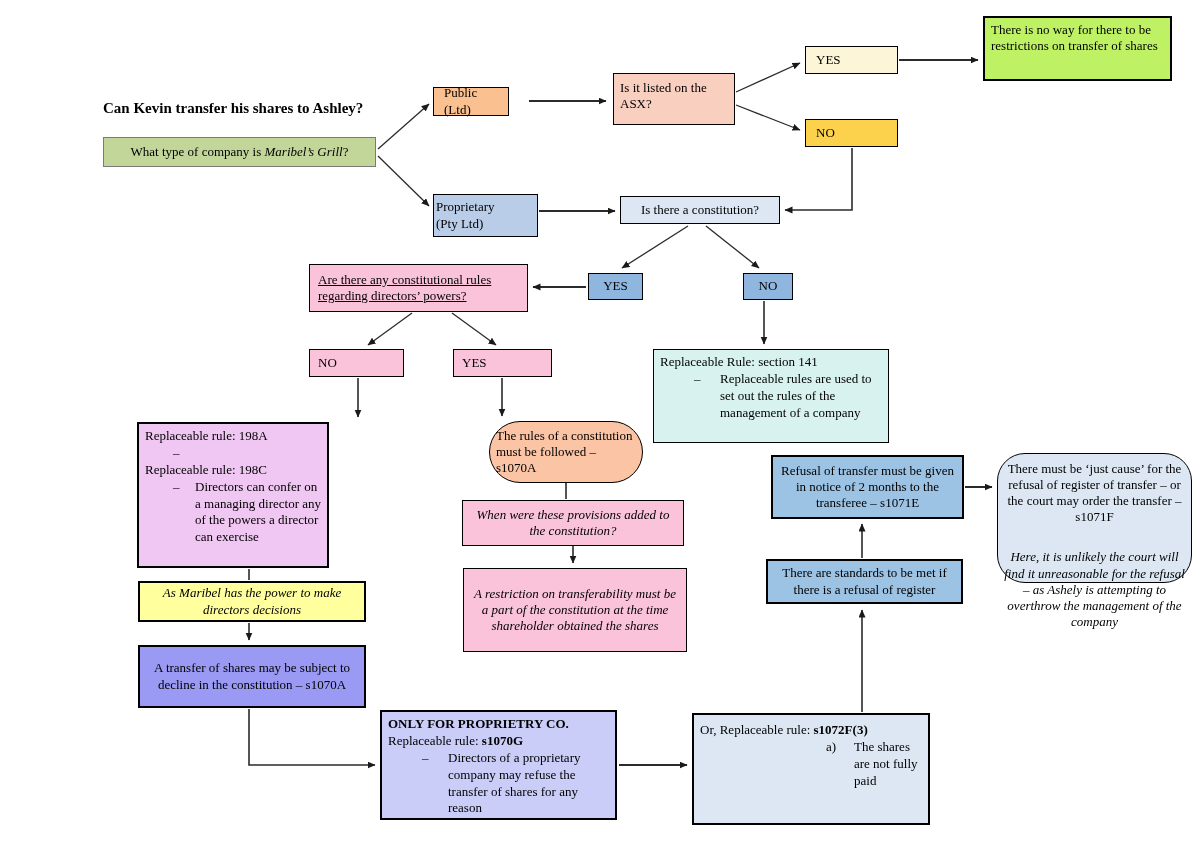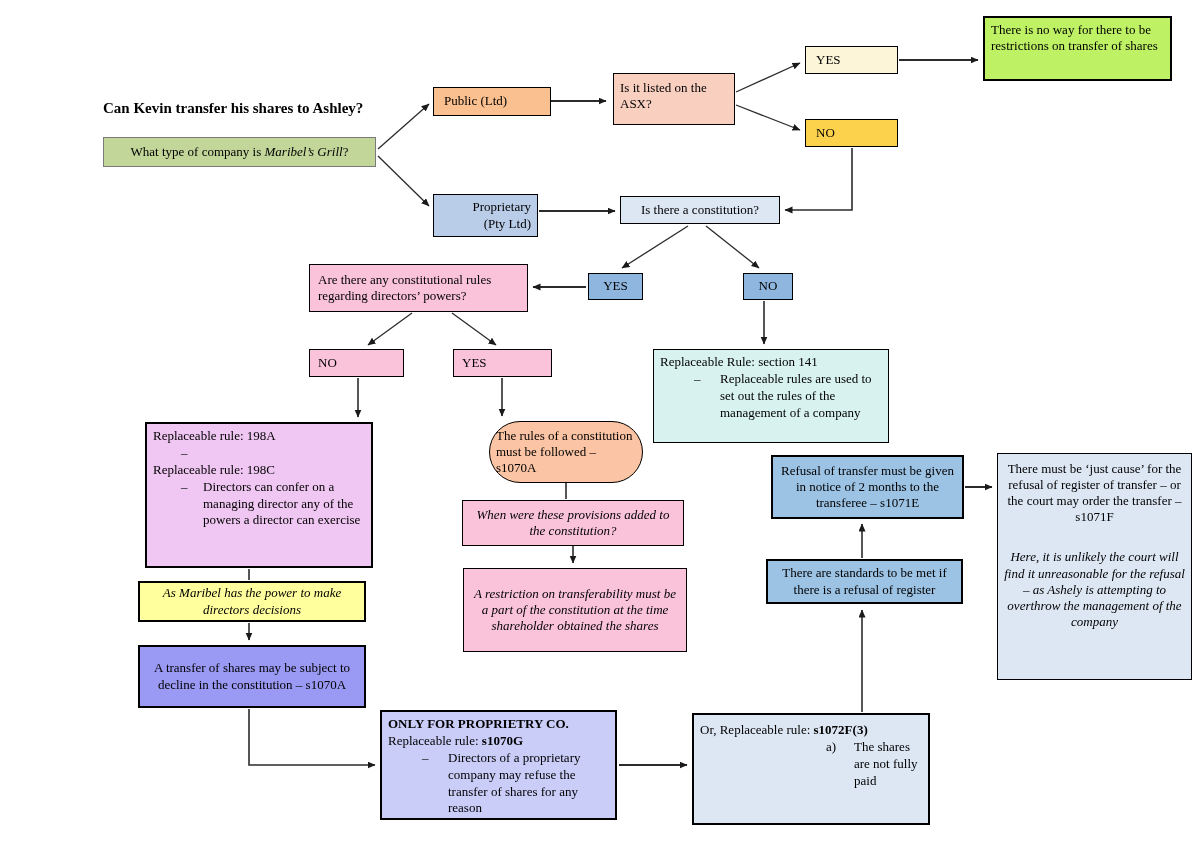--- a/index.html
+++ b/index.html
@@ -68,78 +68,78 @@
     <line class="mid" x1="566" y1="483" x2="566" y2="499"></line>
     <line class="mid" x1="573" y1="546" x2="573" y2="563" marker-end="url(#ah)"></line>
   </svg>
 
   <div class="page-title">Can Kevin transfer his shares to Ashley?</div>
 
   <div class="box center vcenter grayborder" style="left: 103px; top: 137px; width: 273px; height: 30px; background: rgb(194, 214, 154);">
     <div><span>What type of company is </span><i>Maribel’s Grill</i><span>?</span></div>
   </div>
 
-  <div class="box vcenter" style="left: 433px; top: 87px; width: 118px; height: 29px; padding-left: 10px; background: rgb(250, 192, 143);">
+  <div class="box vcenter" style="left: 433px; top: 87px; width: 76px; height: 29px; padding-left: 10px; background: rgb(250, 192, 143);">
     <div>Public (Ltd)</div>
   </div>
 
   <div class="box" style="left: 613px; top: 73px; width: 122px; height: 52px; padding-top: 6px; background: rgb(249, 207, 192);">
     <div>Is it listed on the ASX?</div>
   </div>
 
   <div class="box vcenter" style="left: 805px; top: 46px; width: 93px; height: 28px; padding-left: 10px; background: rgb(253, 245, 215);">
     <div>YES</div>
   </div>
 
   <div class="box vcenter" style="left: 805px; top: 119px; width: 93px; height: 28px; padding-left: 10px; background: rgb(252, 210, 76);">
     <div>NO</div>
   </div>
 
   <div class="box" style="left: 983px; top: 16px; width: 189px; height: 65px; border-width: 2px; background: #bef264;">
     <div>There is no way for there to be restrictions on transfer of shares</div>
   </div>
 
-  <div class="box vcenter" style="left: 433px; top: 194px; width: 105px; height: 43px; padding-left: 11px; background: rgb(185, 205, 233); text-align: right;">
+  <div class="box vcenter" style="left: 433px; top: 194px; width: 105px; height: 43px; padding-left: 2px; background: rgb(185, 205, 233);">
     <div>Proprietary</div>
     <div>(Pty Ltd)</div>
   </div>
 
   <div class="box center vcenter" style="left: 620px; top: 196px; width: 160px; height: 28px; background: rgb(221, 231, 244);">
     <div>Is there a constitution?</div>
   </div>
 
   <div class="box center vcenter" style="left: 588px; top: 273px; width: 55px; height: 27px; background: rgb(143, 182, 222);">
     <div>YES</div>
   </div>
 
   <div class="box center vcenter" style="left: 743px; top: 273px; width: 50px; height: 27px; background: rgb(143, 182, 222);">
     <div>NO</div>
   </div>
 
-  <div class="box vcenter" style="left: 309px; top: 264px; width: 219px; height: 48px; padding-left: 8px; background: rgb(250, 195, 218);">
+  <div class="box vcenter" style="left: 309px; top: 264px; width: 219px; height: 48px; padding-left: 8px; background: rgb(250, 195, 218); text-decoration: underline;">
     <div>Are there any constitutional rules regarding directors’ powers?</div>
   </div>
 
   <div class="box vcenter" style="left: 309px; top: 349px; width: 95px; height: 28px; padding-left: 8px; background: rgb(250, 195, 218);">
     <div>NO</div>
   </div>
 
   <div class="box vcenter" style="left: 453px; top: 349px; width: 99px; height: 28px; padding-left: 8px; background: rgb(250, 195, 218);">
     <div>YES</div>
   </div>
 
   <div class="box" style="left: 653px; top: 349px; width: 236px; height: 94px; line-height: 1.3; background: rgb(216, 243, 239);">
     <div>Replaceable Rule: section 141</div>
     <div class="bl-row">
       <span class="dash">–</span>
       <span>Replaceable rules are used to set out the rules of the management of a company</span>
     </div>
   </div>
 
-  <div class="box plum-box" style="left: 137px; top: 422px; width: 228px; height: 146px; border-width: 2px; line-height: 1.3; background: rgb(240, 198, 242); margin-left: 8px;">
+  <div class="box plum-box" style="left: 137px; top: 422px; width: 192px; height: 146px; border-width: 2px; line-height: 1.3; background: rgb(240, 198, 242);">
     <div>Replaceable rule: 198A</div>
     <div class="bl-row">
       <span class="dash">–</span>
     </div>
     <div>Replaceable rule: 198C</div>
     <div class="bl-row">
       <span class="dash">–</span>
       <span>Directors can confer on a managing director any of the powers a director can exercise</span>
     </div>
   </div>
@@ -165,21 +165,21 @@
   </div>
 
   <div class="box center vcenter" style="left: 771px; top: 455px; width: 193px; height: 64px; border-width: 2px; background: rgb(156, 194, 228);">
     <div>Refusal of transfer must be given in notice of 2 months to the transferee – s1071E</div>
   </div>
 
   <div class="box vcenter" style="left: 766px; top: 559px; width: 197px; height: 45px; border-width: 2px; background: rgb(156, 194, 228); text-align: center;">
     <div>There are standards to be met if there is a refusal of register</div>
   </div>
 
-  <div class="box center" style="left: 997px; top: 453px; width: 195px; height: 227px; padding-top: 7px; background: rgb(221, 231, 244);">
+  <div class="box center" style="left: 997px; top: 453px; width: 195px; height: 130px; padding-top: 7px; background: rgb(221, 231, 244); border-radius: 28px;">
     <div>There must be ‘just cause’ for the refusal of register of transfer – or the court may order the transfer – s1071F</div>
     <div class="italic gap-top">Here, it is unlikely the court will find it unreasonable for the refusal – as Ashely is attempting to overthrow the management of the company</div>
   </div>
 
   <div class="box" style="left: 380px; top: 710px; width: 237px; height: 110px; border-width: 2px; line-height: 1.3; background: rgb(201, 205, 248);">
     <div class="bold">ONLY FOR PROPRIETRY CO.</div>
     <div><span>Replaceable rule: </span><span class="bold">s1070G</span></div>
     <div class="bl-row">
       <span class="dash">–</span>
       <span>Directors of a proprietary company may refuse the transfer of shares for any reason</span>

